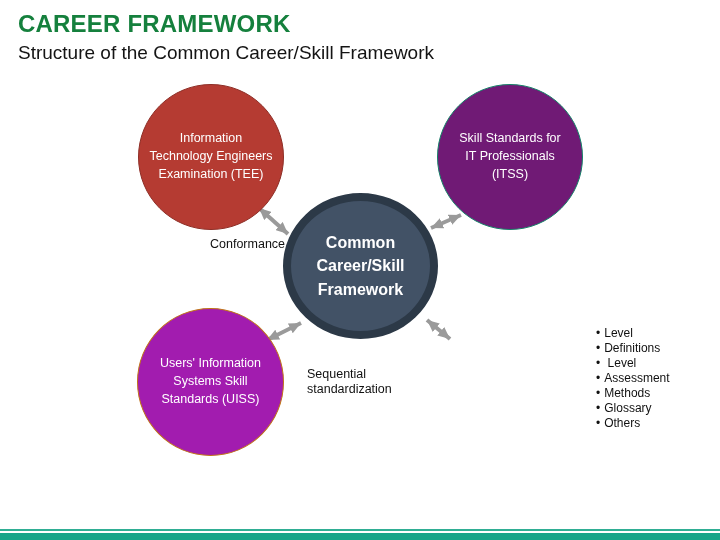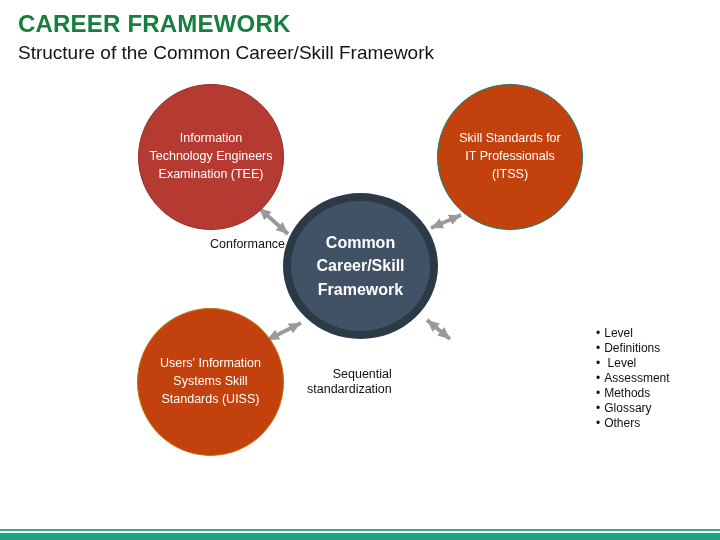--- a/index.html
+++ b/index.html
@@ -26,21 +26,21 @@
   .node-tee  {left:138px;top:84px; width:146px;height:146px;border:1px solid #8E2F27;}
   .node-itss {left:437px;top:84px; width:146px;height:146px;border:1px solid #168269;}
   .node-uiss {left:137px;top:308px;width:147px;height:148px;border:1px solid #C07418;}
   .node-etss {left:437px;top:308px;width:147px;height:148px;border:1px solid #77953F;}
   .node-center{
     left:283px;top:193px;width:155px;height:146px;
     border:8px solid #2C3947;font-weight:bold;font-size:16px;line-height:1.45;
   }
   .node-text span{display:block;}
   .float-label{
-    position:absolute;color:#111111;font-size:12.5px;line-height:1.18;text-align:right;
+    position:absolute;color:#111111;font-size:12.5px;line-height:1.18;
   }
   .label-conformance{left:210px;top:237px;}
   .label-sequential{left:307px;top:367px;}
   .bullet-list{
     position:absolute;left:596px;top:326px;width:120px;
     list-style:none;margin:0;padding:0;
     font-size:12px;line-height:15px;color:#111111;
   }
   .bullet-list .dot{margin-right:4px;}
   .footer-line{position:absolute;left:0;width:720px;top:529px;height:2px;}
@@ -67,37 +67,37 @@
   </svg>
 
   <div class="circle node node-tee" style="background-color: rgb(181, 59, 50);">
     <div class="node-text">
       <span>Information</span>
       <span>Technology Engineers</span>
       <span>Examination (TEE)</span>
     </div>
   </div>
 
-  <div class="circle node node-itss" style="background-color: #c2410c;">
+  <div class="circle node node-itss" style="background-color: #701a75;">
     <div class="node-text">
       <span>Skill Standards for</span>
       <span>IT Professionals</span>
       <span>(ITSS)</span>
     </div>
   </div>
 
   <div class="circle node node-center" style="background-color: rgb(66, 82, 102); border-color: rgb(44, 57, 71);">
     <div class="node-text">
       <span>Common</span>
       <span>Career/Skill</span>
       <span>Framework</span>
     </div>
   </div>
 
-  <div class="circle node node-uiss" style="background-color: #c2410c;">
+  <div class="circle node node-uiss" style="background-color: #a21caf;">
     <div class="node-text">
       <span>Users' Information</span>
       <span>Systems Skill</span>
       <span>Standards (UISS)</span>
     </div>
   </div>
 
 
   <div class="float-label label-conformance">Conformance</div>
 

